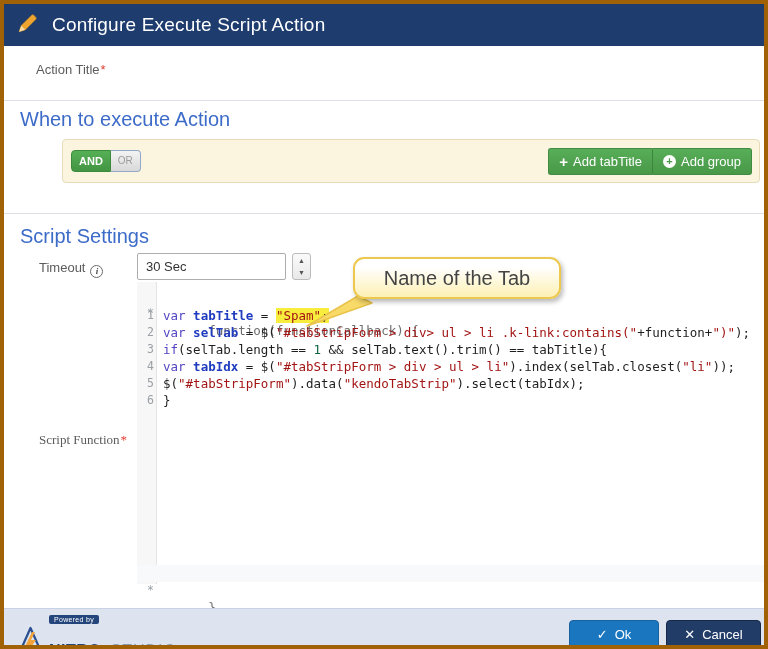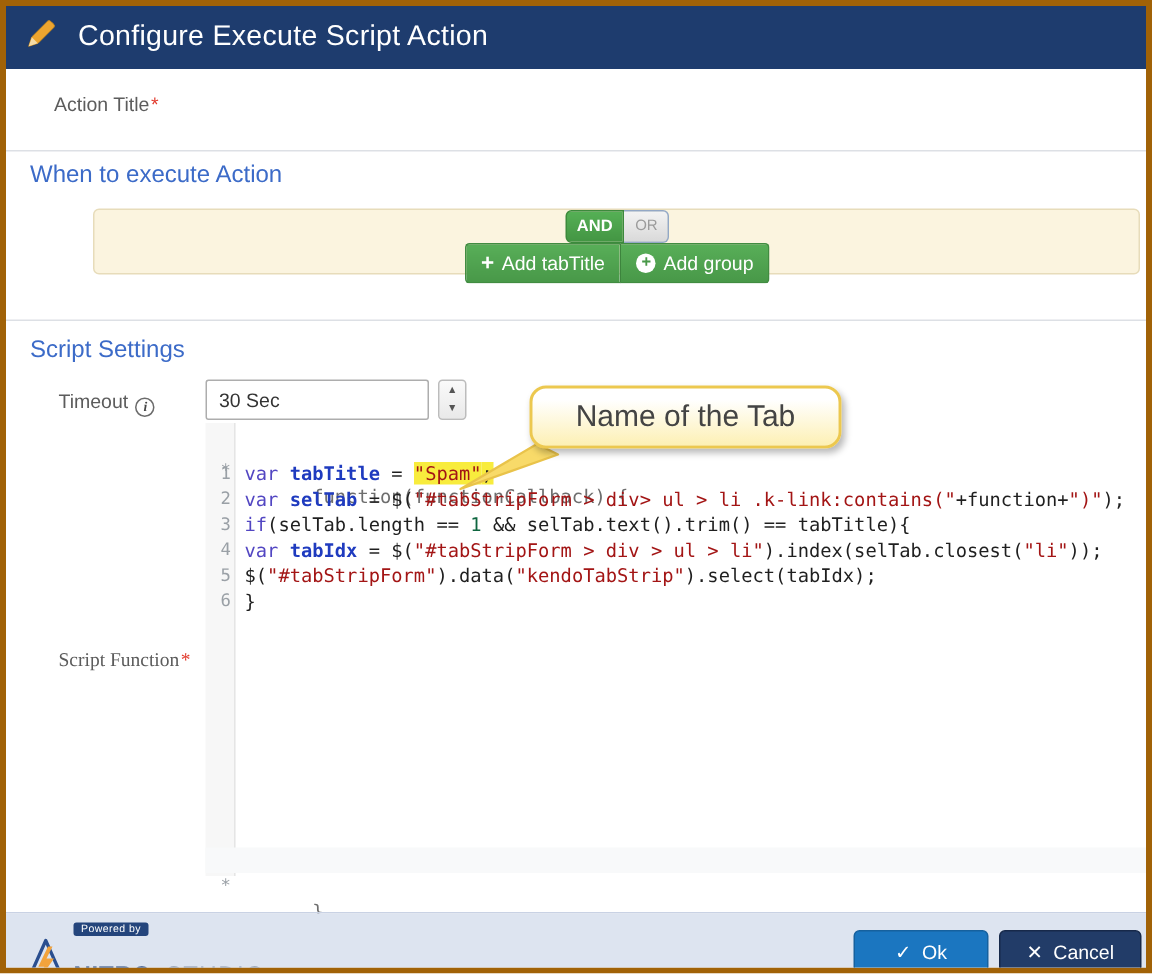--- a/index.html
+++ b/index.html
@@ -16,24 +16,24 @@
   
   .hdr{position:absolute;top:0;left:0;right:0;height:42px;background:var(--header-bg);display:flex;align-items:center;gap:13px;padding-left:12px;}
   .hdr-title{color:#fff;font-size:19px;font-weight:500;letter-spacing:.2px;}
 
   
   .lbl{position:absolute;font-size:13px;color:var(--label-gray);}
   .req{color:var(--required-red);margin-left:1px;}
   .at-input{position:absolute;left:230px;top:52px;width:524px;height:24px;background:#e9eaeb;border:1px solid #c5c8cc;border-radius:3px;font-size:13px;color:#333;padding:0 8px;font-family:"Liberation Sans",sans-serif;}
 
   .divider{position:absolute;left:0;right:0;height:0;border-top:1px solid #dde0e5;}
-  .sec-heading{position:absolute;left:16px;font-size:16px;color:var(--heading-blue);}
+  .sec-heading{position:absolute;left:16px;font-size:20px;color:var(--heading-blue);}
 
   
-  .cond-panel{position:absolute;left:58px;top:135px;width:698px;height:44px;background:var(--panel-bg);border:1px solid var(--panel-border);border-radius:4px;display:flex;align-items:center;justify-content:space-between;padding:0 7px 0 8px;flex-direction:column;}
+  .cond-panel{position:absolute;left:58px;top:135px;width:698px;height:44px;background:var(--panel-bg);border:1px solid var(--panel-border);border-radius:4px;display:flex;align-items:center;justify-content:space-between;padding:0 7px 0 8px;}
   .andor{display:inline-flex;}
   .andor .and{background:linear-gradient(#55b055,#439543);color:#fff;font-weight:bold;font-size:11px;padding:4px 7px;border:1px solid #3c8a3c;border-radius:4px 0 0 4px;cursor:pointer;}
   .andor .or{background:linear-gradient(#f3f3f3,#d9d9d9);color:#9b9b9b;font-weight:normal;font-size:10px;padding:4px 7px;border:1px solid #93a8c6;border-left:none;border-radius:0 4px 4px 0;cursor:pointer;}
   .addgrp{display:inline-flex;}
   .gbtn{display:inline-flex;align-items:center;gap:5px;background:linear-gradient(#58ae58,#489848);color:#fff;font-size:13px;height:27px;padding:0 10px;border:1px solid #418c41;cursor:pointer;}
   .gbtn.first{border-radius:3px 0 0 3px;border-right:1px solid #3d843d;}
   .gbtn.last{border-radius:0 3px 3px 0;border-left:none;}
   .plus-ic{font-weight:bold;font-size:15px;line-height:1;}
   .circle-plus{display:inline-flex;align-items:center;justify-content:center;width:13px;height:13px;background:#fff;color:#489848;border-radius:50%;font-weight:bold;font-size:11px;line-height:1;}
 

